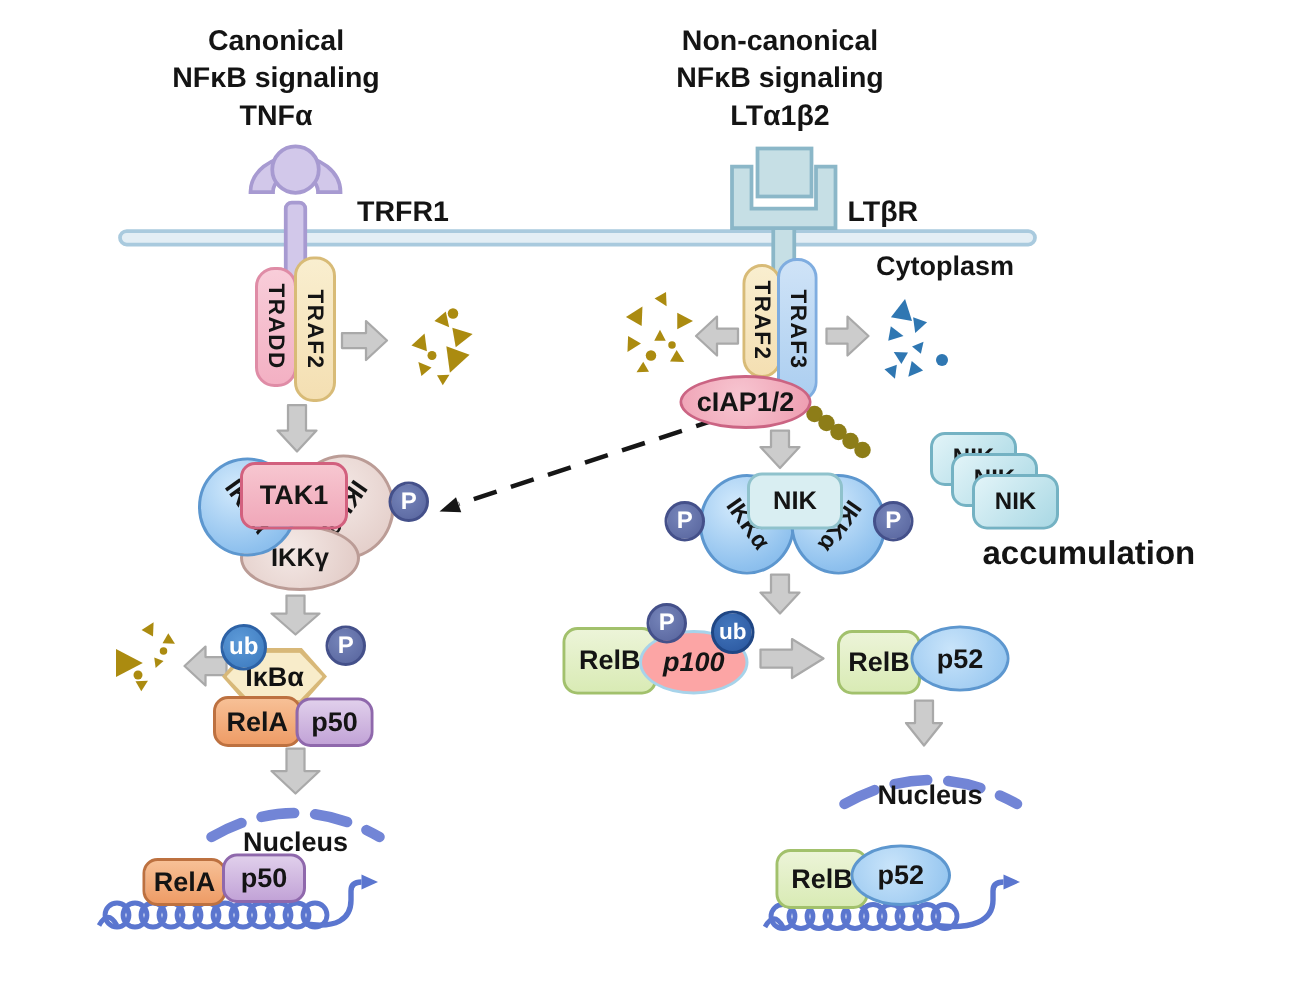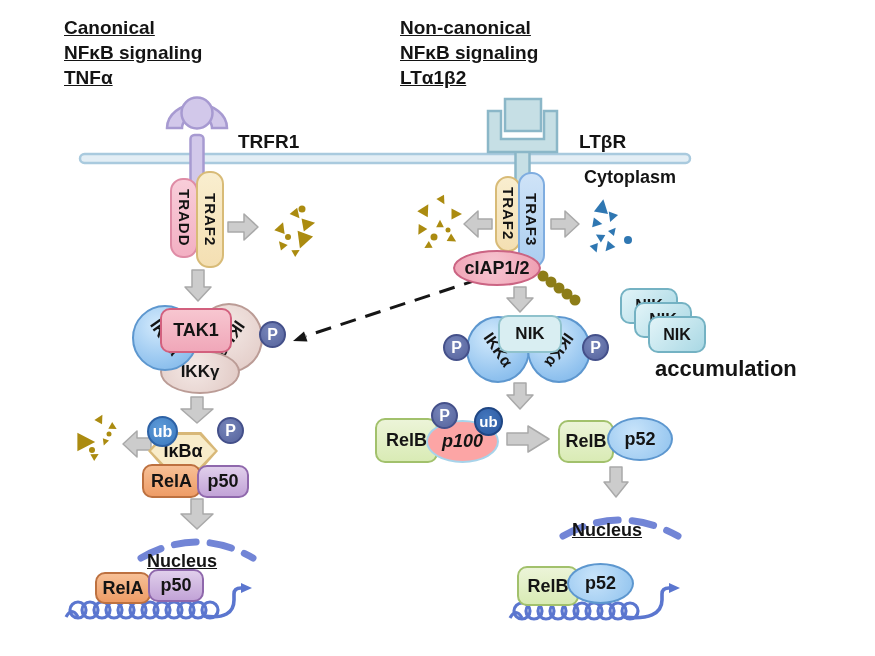--- a/index.html
+++ b/index.html
@@ -1,20 +1,20 @@
 <!DOCTYPE html>
 <html><head>
 <meta charset="utf-8">
 <style>
   html,body{margin:0;padding:0;background:#fff;}
   #canvas{position:relative;width:875px;height:656px;background:#ffffff;overflow:hidden;
           font-family:"Liberation Sans", sans-serif;color:#111;}
   #bg{position:absolute;left:0;top:0;z-index:0;}
   .lbl{position:absolute;font-weight:700;color:#141414;white-space:nowrap;z-index:3;}
-  .ctr{text-align:left;text-decoration:underline;}
+  .ctr{text-align:center;}
   .box{position:absolute;display:flex;align-items:center;justify-content:center;
        font-weight:700;color:#141414;box-sizing:border-box;z-index:2;}
   .vpill{writing-mode:vertical-rl;border-radius:13px;border:2.5px solid;letter-spacing:1px;}
   .rrect{border-radius:10px;border:2.5px solid;}
   .circle{border-radius:50%;border:2.5px solid;}
   .ellipse{border-radius:50%;border:2.5px solid;}
   .badge{border-radius:50%;color:#fff;z-index:4;}
   .tradd{background:linear-gradient(180deg,#f8cdd9,#f3b0c3);border-color:#df8ca6;font-size:15px;}
   .traf2{background:linear-gradient(180deg,#f9eecf,#f4dfb2);border-color:#d8bb77;font-size:15px;}
   .traf3{background:linear-gradient(180deg,#cfe3f7,#abcef0);border-color:#7fade0;font-size:15px;}
@@ -174,21 +174,21 @@
     <div>Canonical</div>
     <div>NFκB signaling</div>
     <div>TNFα</div>
   </div>
   <div class="lbl ctr" style="left:400px;top:15px;width:240px;font-size:19px;line-height:25px;">
     <div>Non-canonical</div>
     <div>NFκB signaling</div>
     <div>LTα1β2</div>
   </div>
   <div class="lbl" style="left:238px;top:131px;font-size:19px;">TRFR1</div>
-  <div class="lbl" style="left:579px;top:131px;font-size:19px;">LTβR</div>
+  <div class="lbl" style="left:565px;top:131px;font-size:19px;">LTβR</div>
   <div class="lbl" style="left:584px;top:167px;font-size:18px;">Cytoplasm</div>
 
   <div class="box vpill tradd" style="left:170px;top:178px;width:28px;height:80px;">TRADD</div>
   <div class="box vpill traf2" style="left:196px;top:171px;width:28px;height:97px;">TRAF2</div>
 
   <div class="box ellipse dusty" style="left:195px;top:303px;width:68px;height:70px;">
     <span class="rot125" style="font-size:17px;">IKKβ</span>
   </div>
   <div class="box ellipse dusty" style="left:160px;top:350px;width:80px;height:44px;font-size:17px;">IKKγ</div>
   <div class="box circle bluecirc" style="left:132px;top:305px;width:66px;height:66px;">

